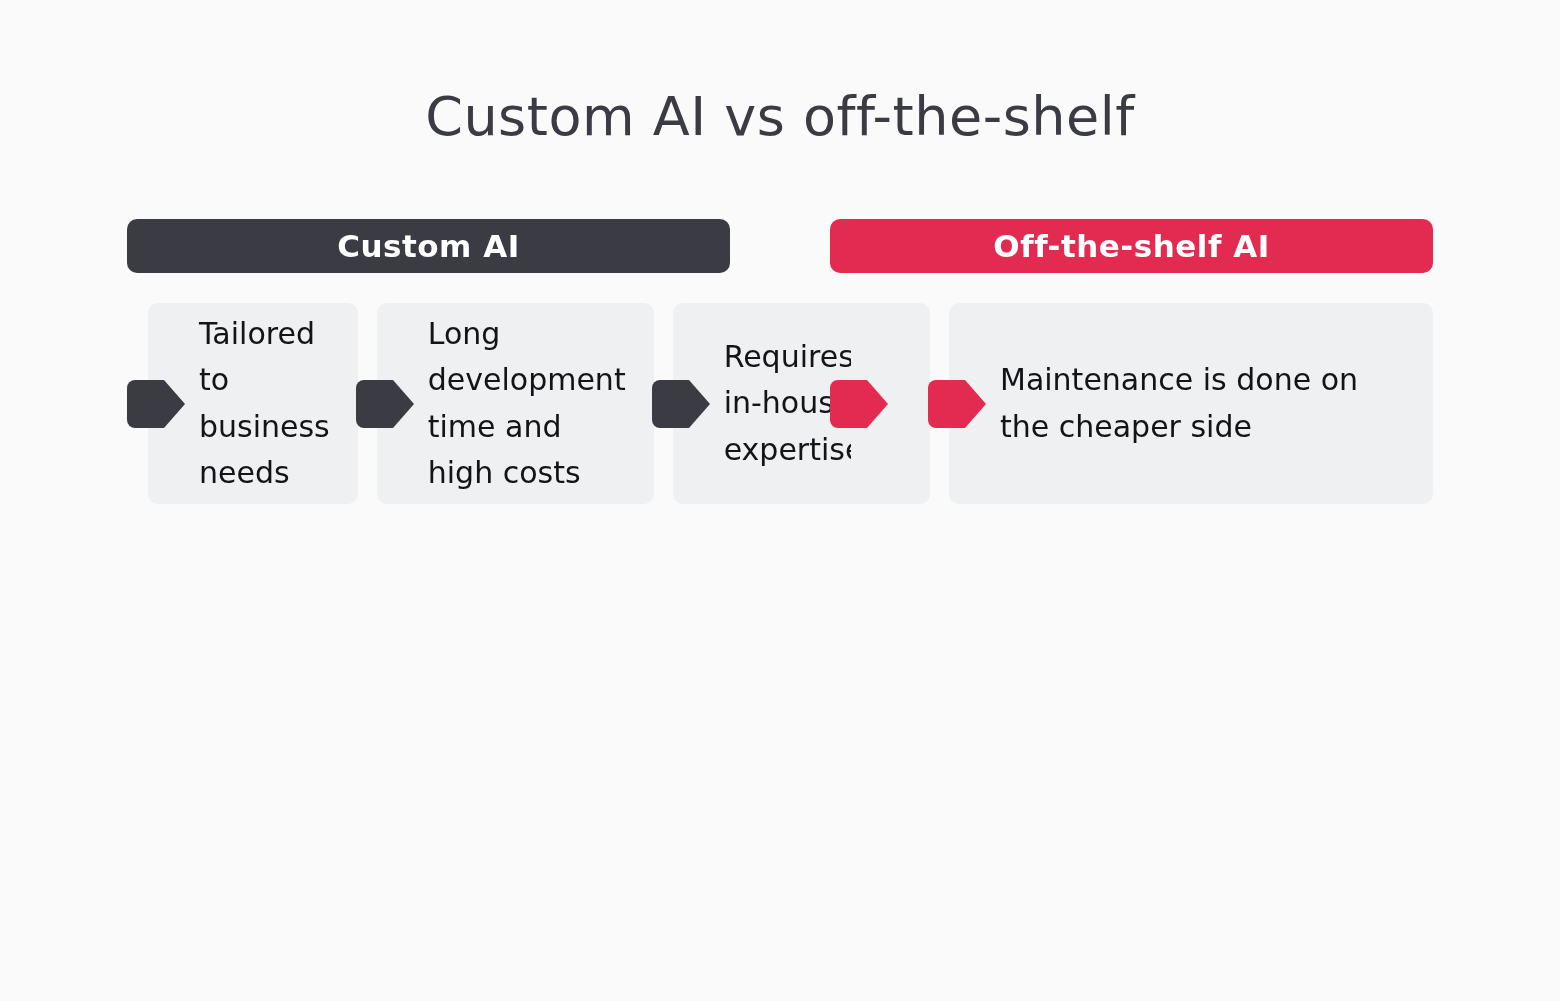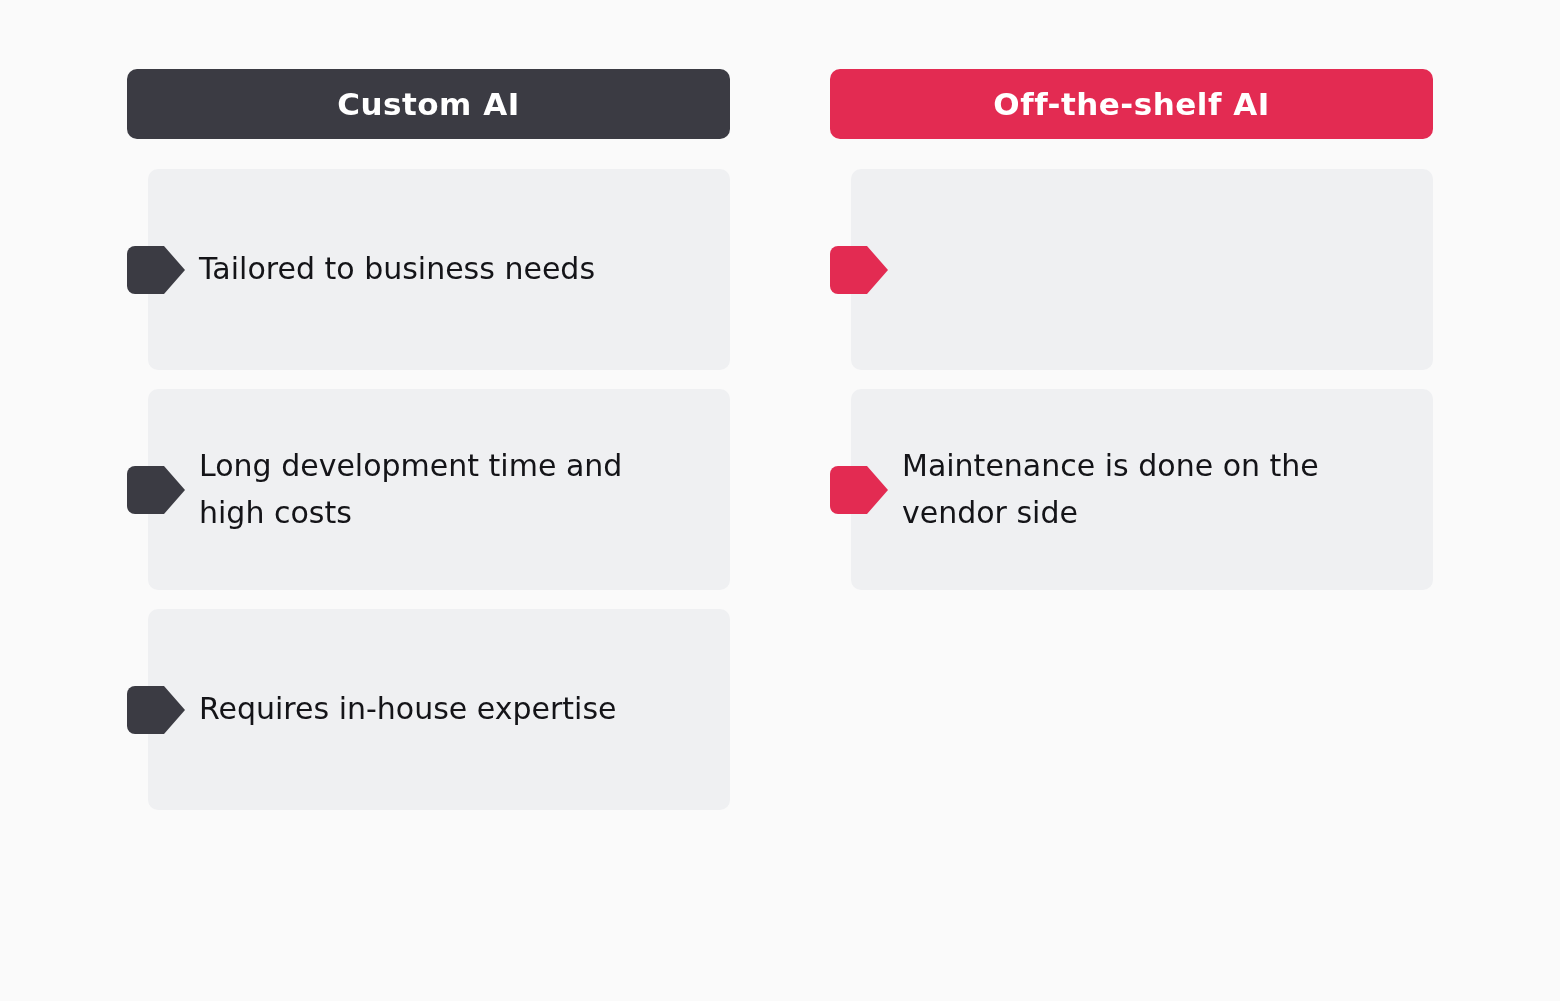--- a/index.html
+++ b/index.html
@@ -29,37 +29,37 @@
     display:flex;
     gap:100px;
     padding:0 127px;
     margin-top:69px;
   }
   .column{
     width:603px;
     flex:none;
   }
   .col-header{
-    height:70px;
+    height:54px;
     border-radius:10px;
     display:flex;
     align-items:center;
     justify-content:center;
     color:var(--header-text);
     font-size:31px;
     font-weight:bold;
     letter-spacing:0.5px;
   }
   .column-custom .col-header{background:var(--dark);}
   .column-shelf  .col-header{background:var(--pink);}
   .cards{
     margin-left:21px;
     margin-top:30px;
     display:flex;
-    flex-direction:column;
+    flex-direction:row;
     gap:19px;
   }
   .card{
     height:201px;
     background:var(--card-bg);
     border-radius:10px;
     position:relative;
     display:flex;
     align-items:center;
     padding:0 28px 0 51px;
@@ -83,20 +83,21 @@
     font-weight:500;
     color:var(--card-text);
     max-width:492px;
   }
 </style>
 </head>
 <body>
 
 <div class="page">
 
+  <h1 class="title">Custom AI vs off-the-shelf</h1>
 
   <div class="columns">
 
     <div class="column column-custom">
       <div class="col-header">Custom AI</div>
       <div class="cards">
 
         <div class="card">
           <span class="marker">
             <svg viewBox="0 0 58 48" aria-hidden="true">
@@ -138,21 +139,21 @@
               </svg>
           </span>
         </div>
 
         <div class="card">
           <span class="marker">
             <svg viewBox="0 0 58 48" aria-hidden="true">
                 <path d="M8 0 H37 L58 24 L37 48 H8 A8 8 0 0 1 0 40 V8 A8 8 0 0 1 8 0 Z"></path>
               </svg>
           </span>
-          <span class="card-text">Maintenance is done on the vendor side</span>
+          <span class="card-text">Maintenance is done on the cheaper side</span>
         </div>
 
 
       </div>
     </div>
 
   </div>
 </div>
 
 </body></html>

